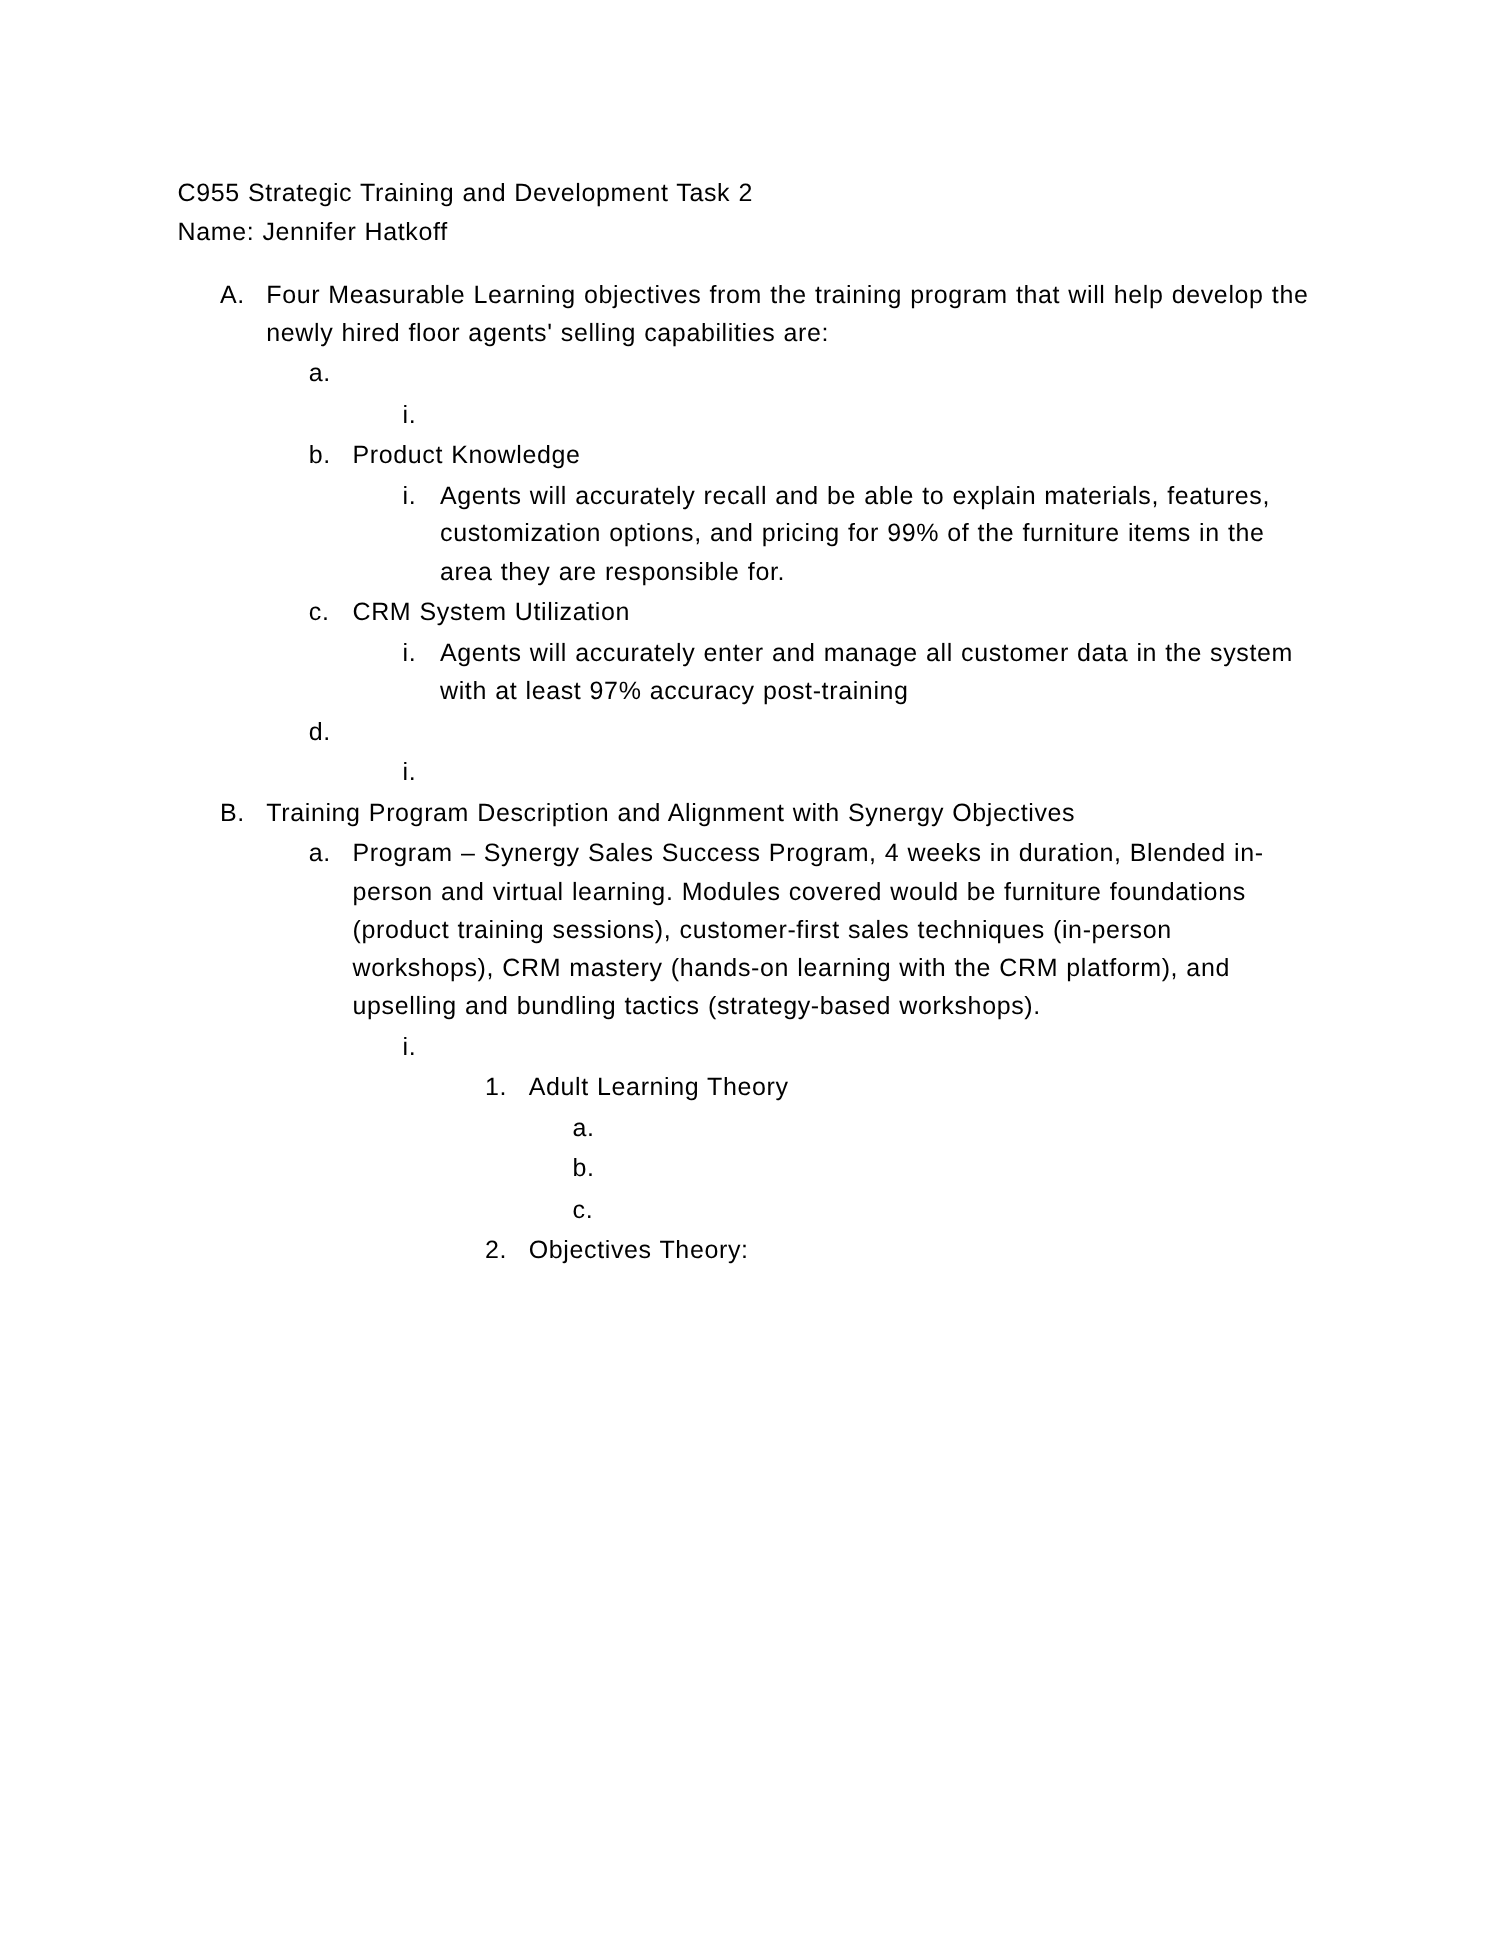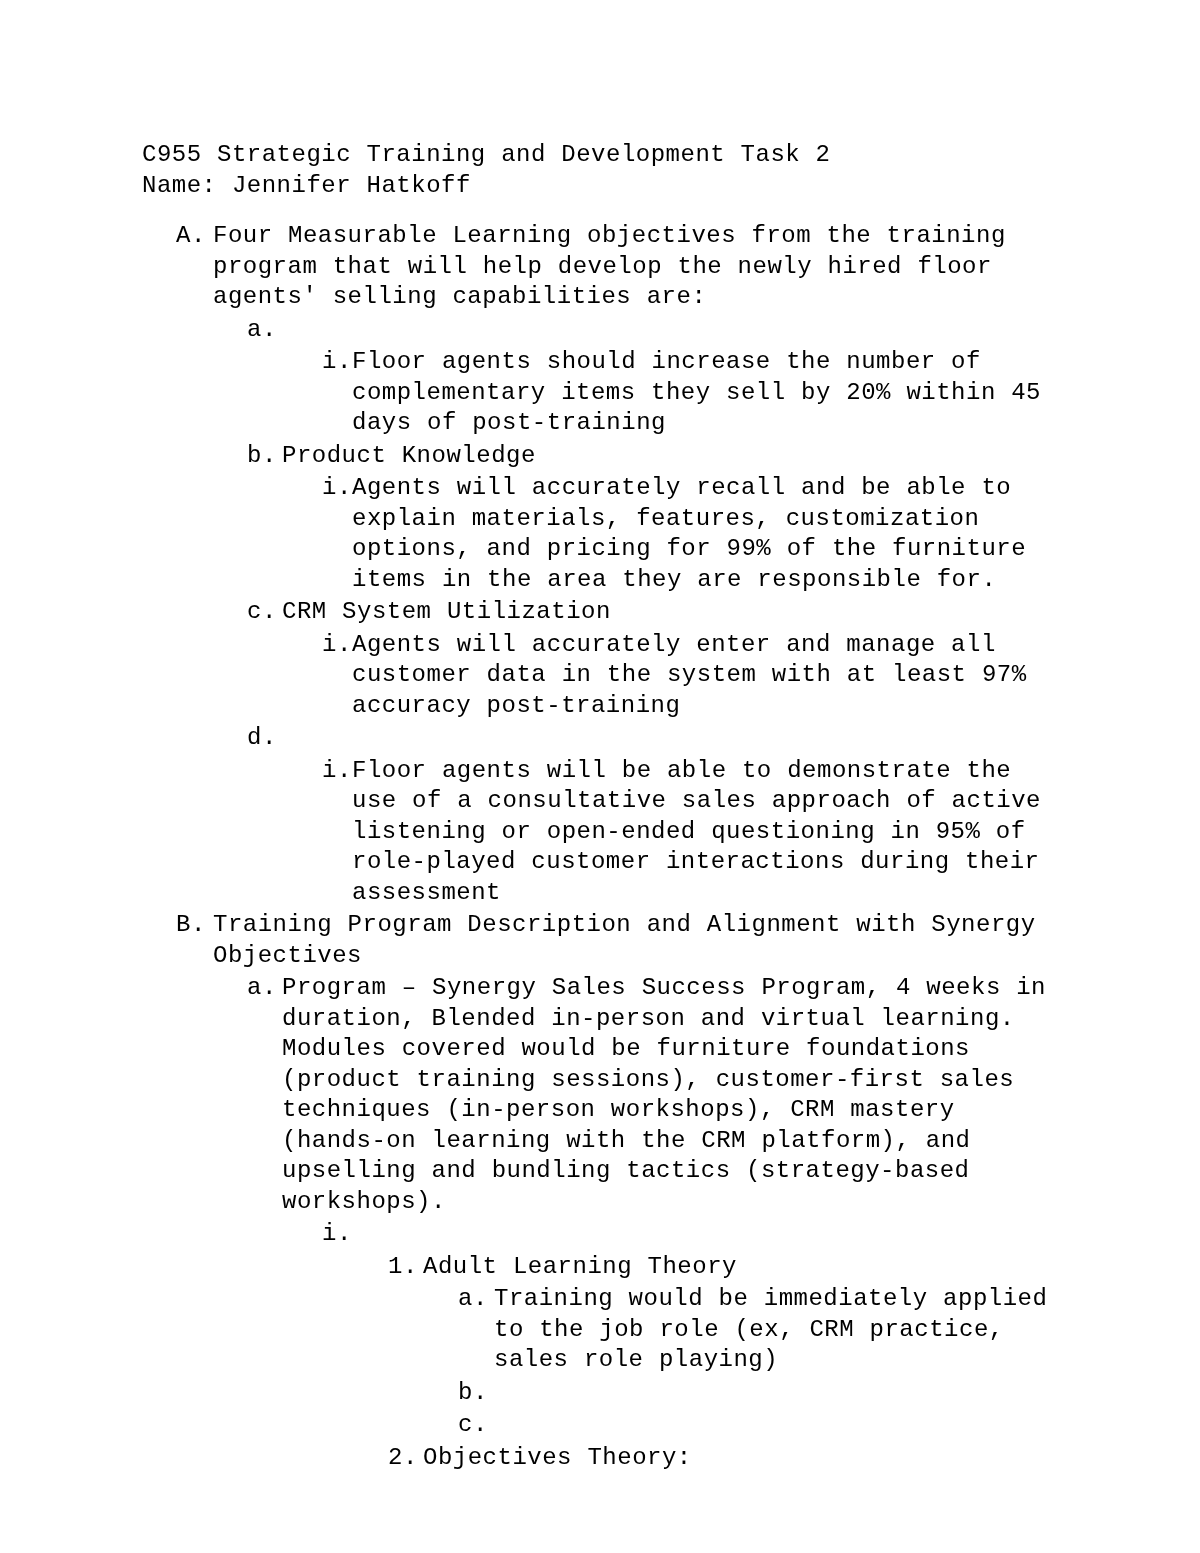--- a/index.html
+++ b/index.html
@@ -12,22 +12,22 @@
     height: 1553px;
     overflow: hidden;
   }
   .page {
     box-sizing: border-box;
     width: 1200px;
     height: 1369px;
     background: #ffffff;
     color: #000000;
     padding: 140px 148px 0 142px;
-    font-family: Liberation Mono, monospace;
-    font-size: 24px;
+    font-family: Liberation Sans, sans-serif;
+    font-size: 20px;
     line-height: 30.5px;
     letter-spacing: 0.5px;
     word-spacing: 0.5px;
   }
   .header-block {
     margin-bottom: 20px;
   }
   .header-line {
     white-space: nowrap;
   }
@@ -72,21 +72,20 @@
       <span class="marker">A.</span>
       <span class="text">Four Measurable Learning objectives from the training program that will help develop the newly hired floor agents' selling capabilities are:</span>
     </div>
 
     <div class="li l2">
       <span class="marker">a.</span>
     </div>
 
     <div class="li l3">
       <span class="marker">i.</span>
-      <span class="text">Floor agents should increase the number of complementary items they sell by 20% within 45 days of post-training</span>
     </div>
 
     <div class="li l2">
       <span class="marker">b.</span>
       <span class="text">Product Knowledge</span>
     </div>
 
     <div class="li l3">
       <span class="marker">i.</span>
       <span class="text">Agents will accurately recall and be able to explain materials, features, customization options, and pricing for 99% of the furniture items in the area they are responsible for.</span>
@@ -101,21 +100,20 @@
       <span class="marker">i.</span>
       <span class="text">Agents will accurately enter and manage all customer data in the system with at least 97% accuracy post-training</span>
     </div>
 
     <div class="li l2">
       <span class="marker">d.</span>
     </div>
 
     <div class="li l3">
       <span class="marker">i.</span>
-      <span class="text">Floor agents will be able to demonstrate the use of a consultative sales approach of active listening or open-ended questioning in 95% of role-played customer interactions during their assessment</span>
     </div>
 
     <div class="li l1">
       <span class="marker">B.</span>
       <span class="text">Training Program Description and Alignment with Synergy Objectives</span>
     </div>
 
     <div class="li l2">
       <span class="marker">a.</span>
       <span class="text">Program – Synergy Sales Success Program, 4 weeks in duration, Blended in-person and virtual learning. Modules covered would be furniture foundations (product training sessions), customer-first sales techniques (in-person workshops), CRM mastery (hands-on learning with the CRM platform), and upselling and bundling tactics (strategy-based workshops).</span>
@@ -125,21 +123,20 @@
       <span class="marker">i.</span>
     </div>
 
     <div class="li l4">
       <span class="marker">1.</span>
       <span class="text">Adult Learning Theory</span>
     </div>
 
     <div class="li l5">
       <span class="marker">a.</span>
-      <span class="text">Training would be immediately applied to the job role (ex, CRM practice, sales role playing)</span>
     </div>
 
     <div class="li l5">
       <span class="marker">b.</span>
     </div>
 
     <div class="li l5">
       <span class="marker">c.</span>
     </div>
 

